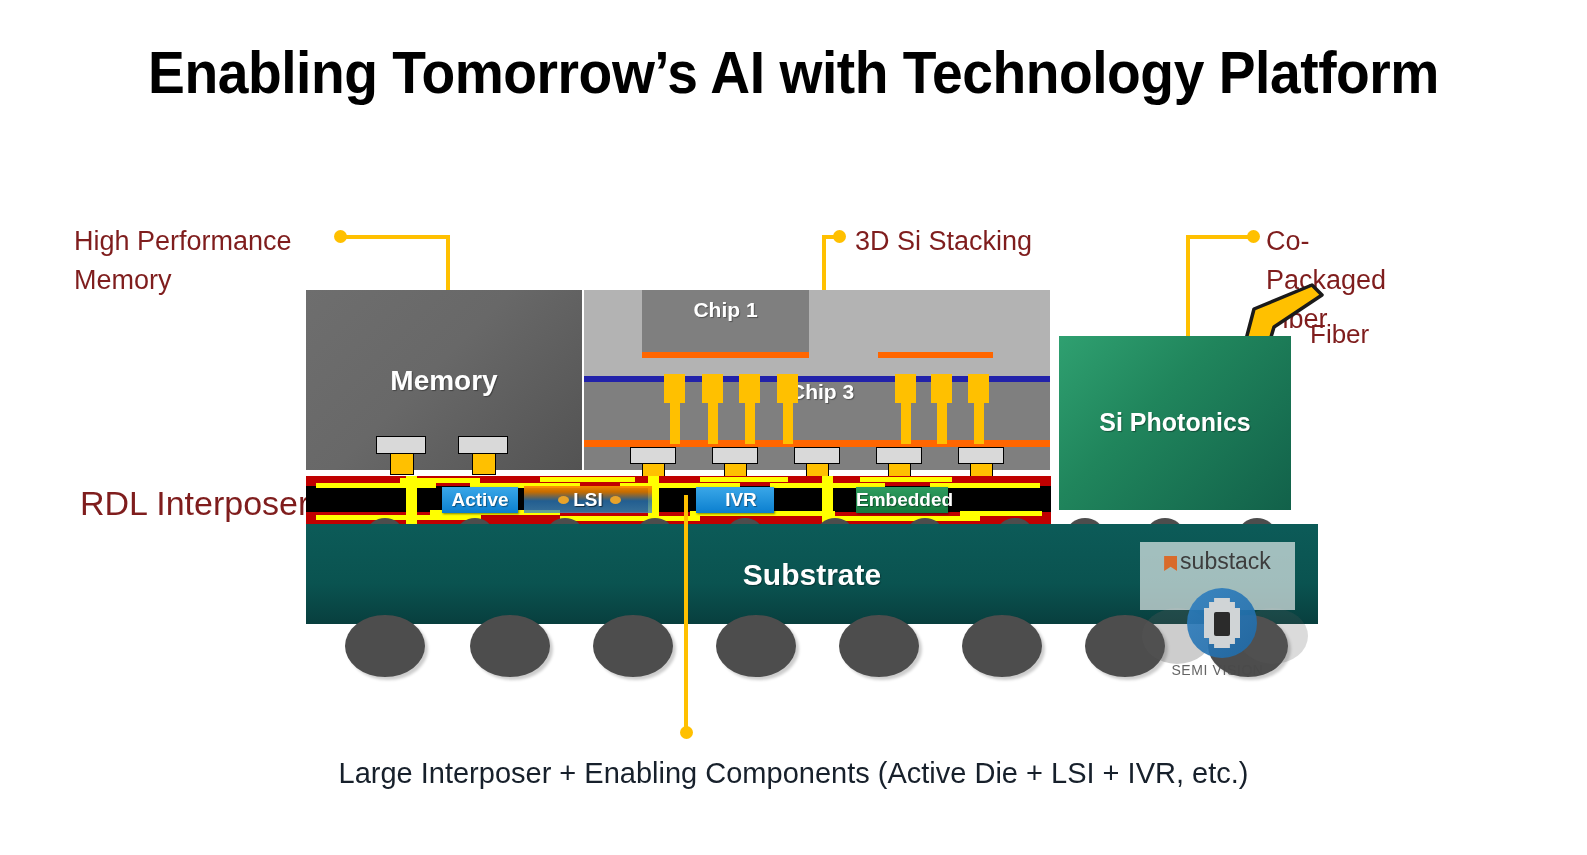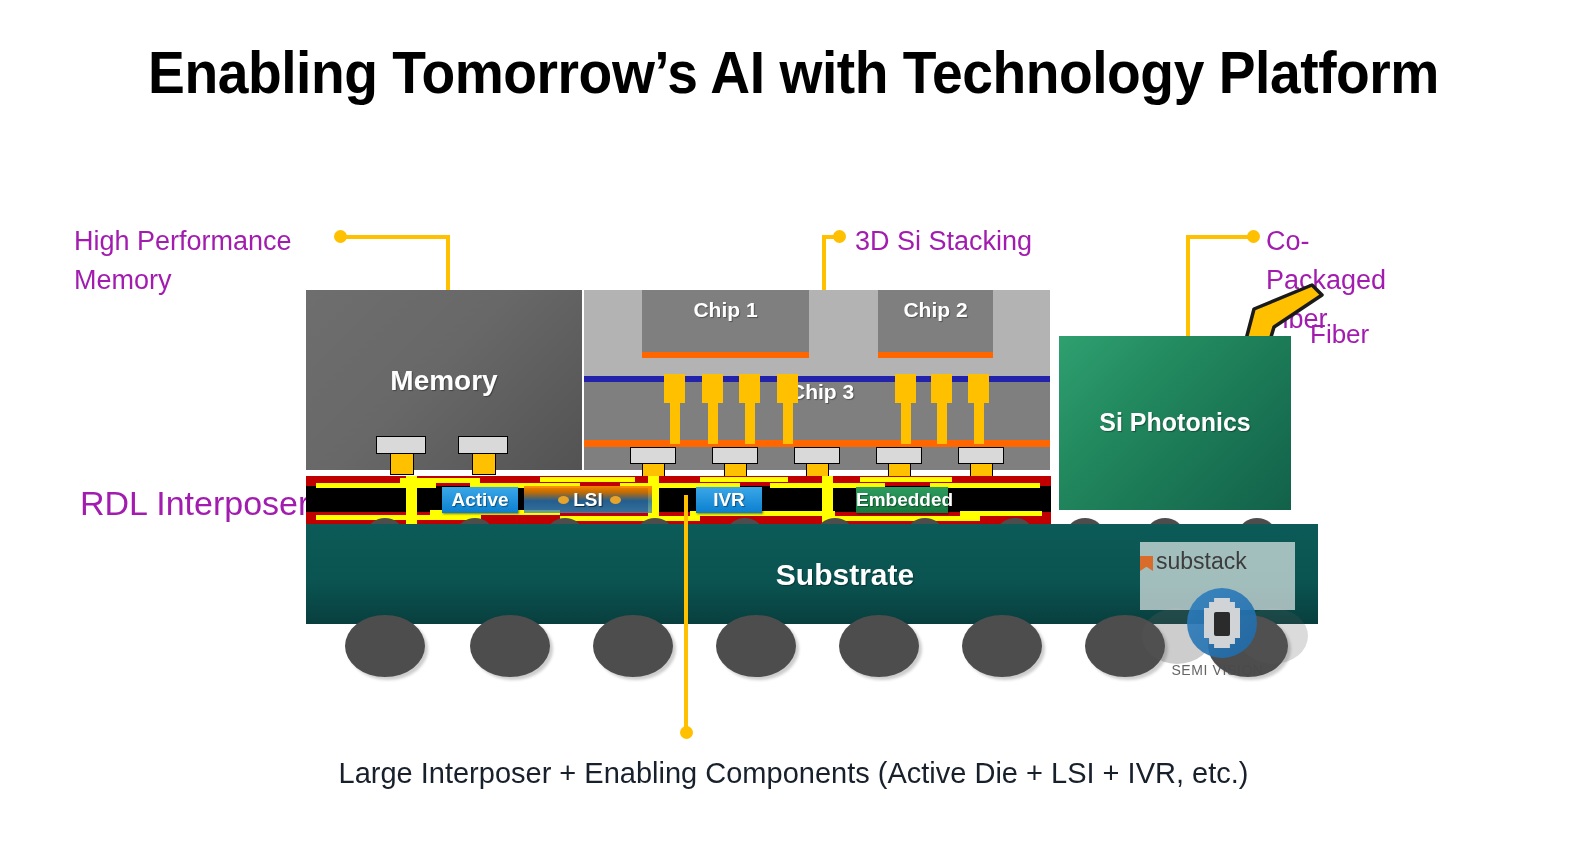--- a/index.html
+++ b/index.html
@@ -39,21 +39,21 @@
     transform: scaleX(0.92);
     transform-origin: center top;
     white-space: nowrap;
   }
 
   
   .callout {
     position: absolute;
     font-family: "Liberation Sans", sans-serif;
     font-size: 27px;
-    color: #a21caf;
+    color: #7f1d1d;
     line-height: 1.45;
     white-space: pre-line;
   }
   #callout-memory   { left: 74px;  top: 222px; }
   #callout-3dsi     { left: 855px; top: 222px; }
   #callout-cpo      { left: 1266px;top: 222px; }
   #callout-fiber    { left: 1310px;top: 316px; font-size: 26px; }
   #label-rdl        { left: 80px;  top: 479px; font-size: 34px; }
 
   .caption {
@@ -214,21 +214,21 @@
     font-weight: bold;
     font-family: "Liberation Sans", sans-serif;
     font-size: 19px;
     text-align: center;
     line-height: 26px;
     height: 26px;
     box-shadow: 1px 1px 2px rgba(0,0,0,0.5);
     text-shadow: 1px 1px 1px rgba(0,0,0,0.4);
   }
   #embed-active  { left: 442px; top: 487px; width: 76px; background: linear-gradient(180deg,#3aa7e8 0%, #0b7fcf 100%); }
-  #embed-ivr     { left: 696px; top: 487px; width: 66px; background: linear-gradient(180deg,#3aa7e8 0%, #0b7fcf 100%); }
+  #embed-ivr     { left: 696px; top: 487px; width: 66px; background: linear-gradient(180deg,#3aa7e8 0%, #0b7fcf 100%); padding-left: 12px; }
   #embed-passive { left: 856px; top: 487px; width: 92px; background: linear-gradient(180deg,#2e9c5f 0%, #157a3f 100%); }
 
   #embed-lsi {
     position: absolute;
     left: 524px; top: 486px;
     width: 128px; height: 27px;
     background:
       linear-gradient(180deg, rgba(255,140,0,0.95) 0%, rgba(220,120,0,0.9) 22%, rgba(40,110,170,0.85) 55%, rgba(70,140,190,0.8) 100%);
     overflow: hidden;
   }
@@ -271,21 +271,20 @@
     background: #4d4d4d;
     box-shadow: 2px 2px 2px rgba(0,0,0,0.22);
   }
 
   
   #substrate {
     position: absolute;
     left: 306px; top: 524px;
     width: 1012px; height: 100px;
     background: linear-gradient(180deg, #0c5b58 0%, #0a5350 60%, #083f3e 100%);
-    padding-left: 33px;
   }
   #substrate .die-text {
     top: 34px;
     font-size: 30px;
     font-family: "Liberation Sans Narrow", "Liberation Sans", sans-serif;
   }
   .bga {
     position: absolute;
     width: 80px; height: 62px;
     border-radius: 50%;
@@ -295,20 +294,21 @@
   #wm-bar {
     position: absolute;
     left: 1140px; top: 542px;
     width: 155px; height: 68px;
     background: rgba(255,255,255,0.62);
   }
   #wm-sub {
     position: absolute;
     left: 1140px; top: 548px;
     width: 155px;
+    text-align: center;
     font-size: 23px;
     color: #3d3d3d;
     font-family: "Liberation Sans", sans-serif;
     white-space: nowrap;
   }
   #wm-flag {
     display: inline-block;
     width: 13px; height: 15px;
     background: #d96b2b;
     vertical-align: -2px;
@@ -403,23 +403,20 @@
   <div class="pad" style="left:458px; top:436px; width:50px; height:18px;"></div>
   <div class="bump" style="left:472px; top:453px; width:24px; height:22px;"></div>
 
   <div class="die" id="stack-base"></div>
   <div class="die" id="chip3-body"></div>
   <div class="die" id="chip3-label">
     <div class="die-text">Chip 3</div>
   </div>
   <div class="die" id="chip1">
     <div class="die-text">Chip 1</div>
-  </div>
-  <div class="die" id="chip2">
-    <div class="die-text">Chip 2</div>
   </div>
   <div class="bondline" id="bond1"></div>
   <div class="bondline" id="bond2"></div>
   <div id="blueline"></div>
   <div class="bondline" id="bond3"></div>
 
   <div class="tsv-head" style="left:664px; top:374px;"></div>
   <div class="tsv-stem" style="left:670px; top:400px; height:44px;"></div>
   <div class="tsv-head" style="left:702px; top:374px;"></div>
   <div class="tsv-stem" style="left:708px; top:400px; height:44px;"></div>

